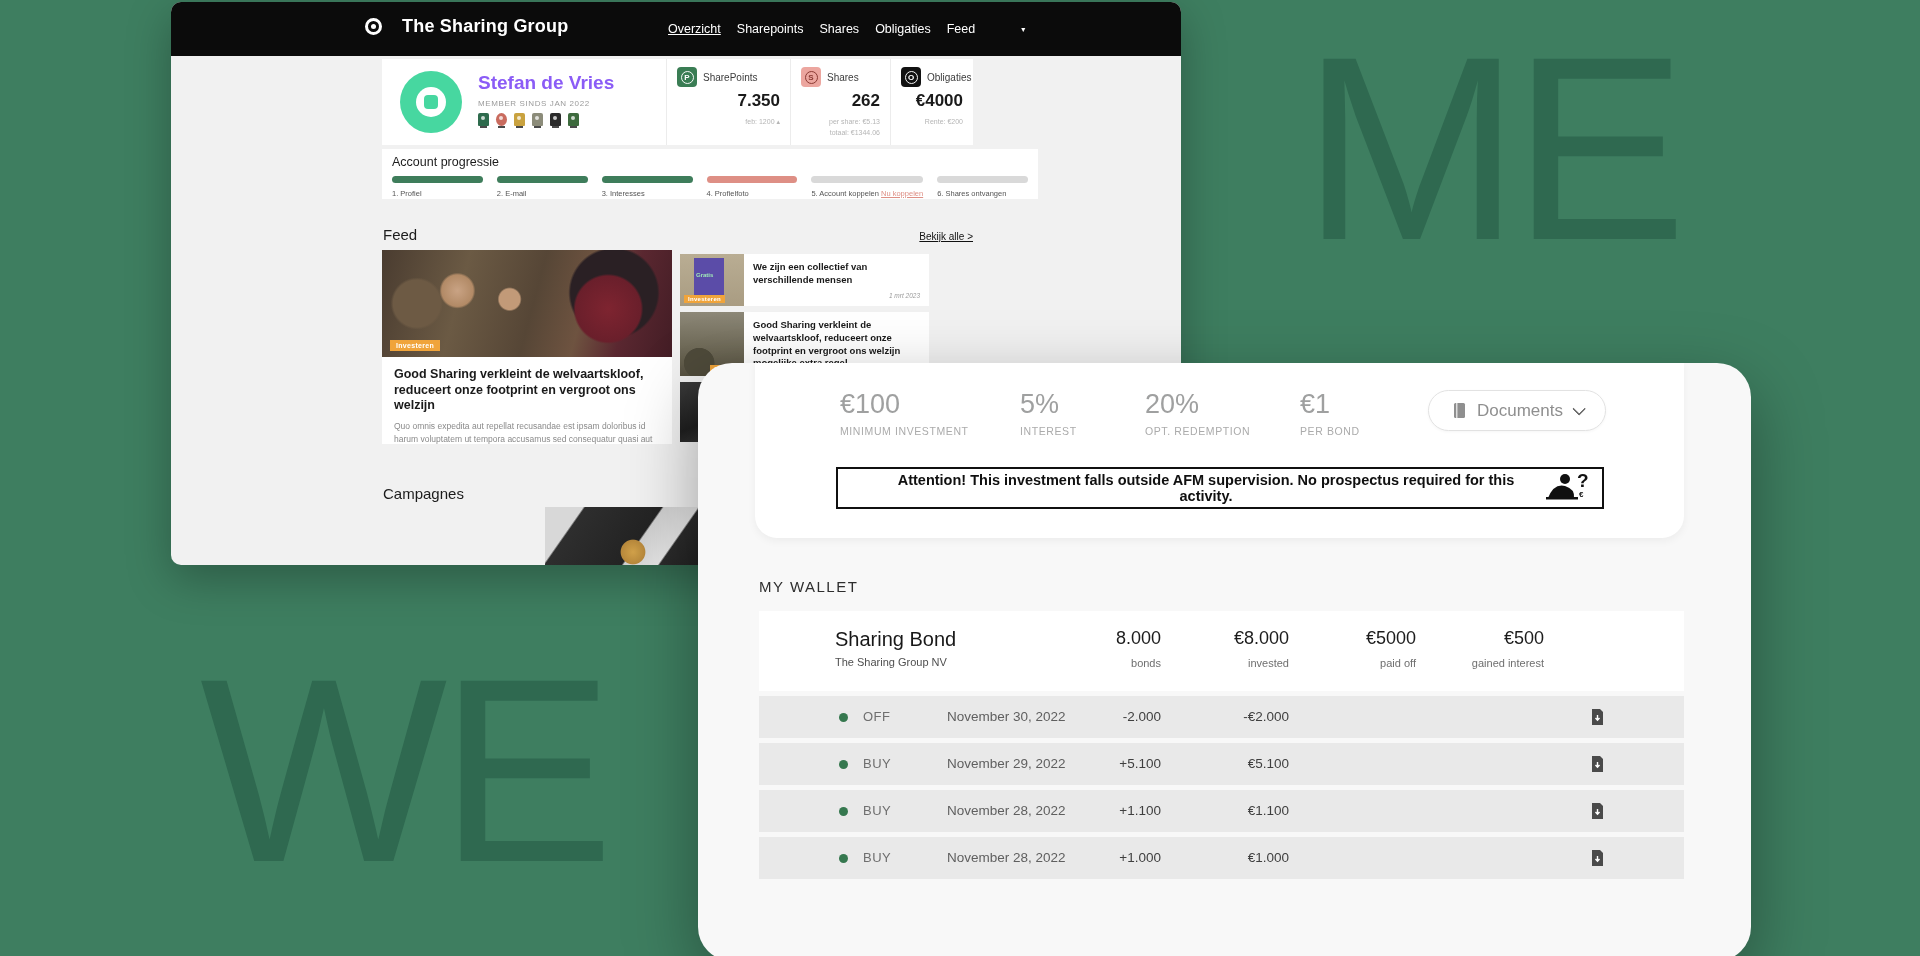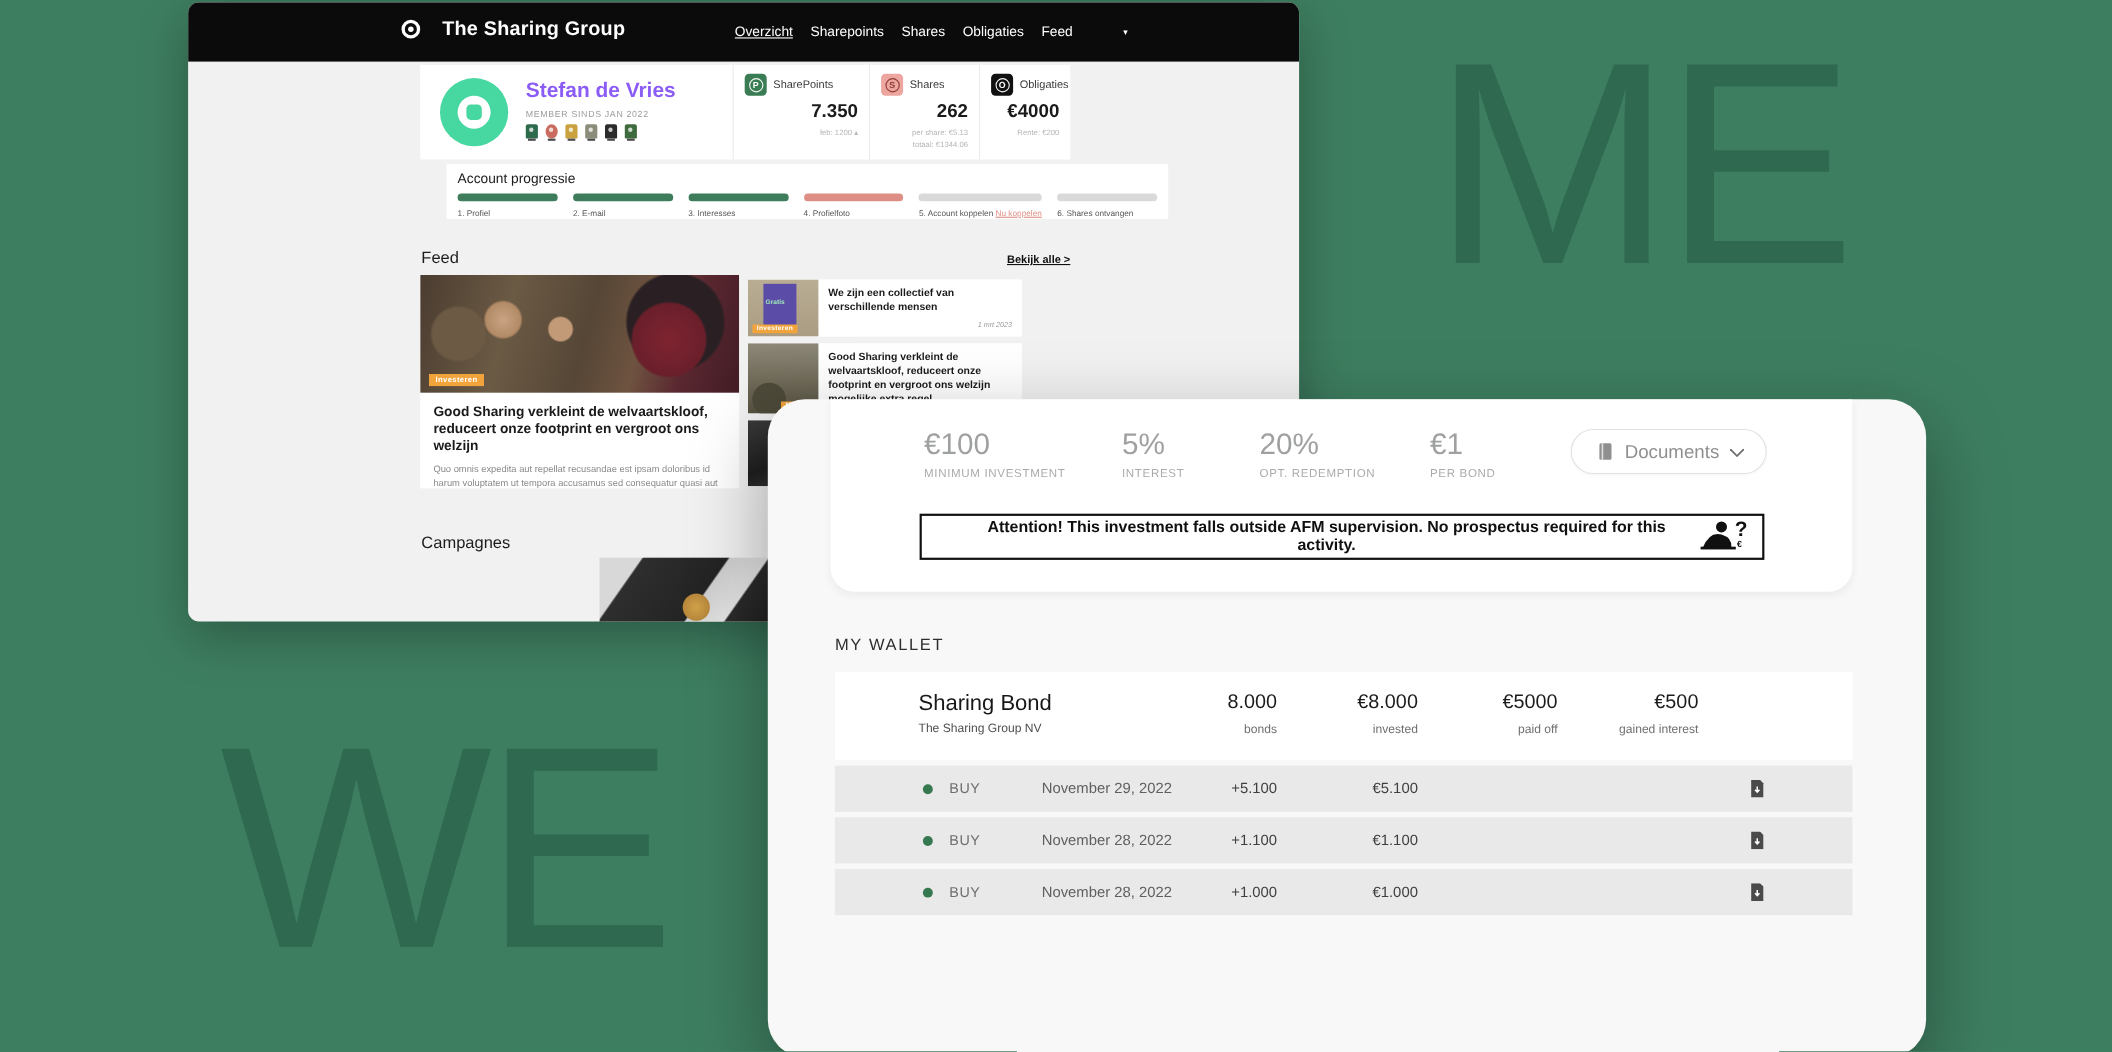--- a/index.html
+++ b/index.html
@@ -44,31 +44,31 @@
   .sb-0{width:124px;} .sb-1{width:100px;} .sb-2{width:83px;}
   .stat-head{display:flex;align-items:center;gap:6px;}
   .stat-icon{width:20px;height:20px;border-radius:4px;display:flex;align-items:center;justify-content:center;flex:0 0 auto;}
   .stat-icon b{width:13px;height:13px;border:1.5px solid rgba(255,255,255,.95);border-radius:50%;
     font-size:8px;font-weight:700;color:#fff;display:flex;align-items:center;justify-content:center;}
   .stat-icon.shares b{border-color:#8B3A33;color:#8B3A33;}
   .stat-label{font-size:10px;color:#3C3C3C;}
   .stat-value{position:absolute;right:10px;top:32px;font-size:17px;font-weight:700;color:#1A1A1A;}
   .stat-caption{position:absolute;right:10px;top:58px;font-size:7px;color:#B5B5B5;text-align:right;line-height:1.5;}
 
-  .progress-card{position:absolute;left:211px;top:147px;width:656px;height:50px;background:#fff;margin-left:24px;}
+  .progress-card{position:absolute;left:211px;top:147px;width:656px;height:50px;background:#fff;}
   .progress-title{position:absolute;left:10px;top:6px;font-size:12.5px;font-weight:500;color:#1C1C1C;}
   .progress-steps{position:absolute;left:10px;right:10px;top:27px;display:flex;gap:14px;}
   .step{flex:1;}
   .bar{height:7px;border-radius:4px;}
   .bar.done{background:#3E7D5B;} .bar.fail{background:#DE8F85;} .bar.todo{background:#D9D9D9;}
   .step-label{font-size:7.5px;color:#555;margin-top:6px;white-space:nowrap;}
   .step-link{color:#DE8F85;text-decoration:underline;cursor:pointer;}
 
   .feed-title{position:absolute;left:212px;top:224px;font-size:15px;color:#1C1C1C;}
-  .feed-seeall{position:absolute;left:680px;top:229px;width:122px;text-align:right;font-size:10px;font-weight:700;
+  .feed-seeall{position:absolute;left:680px;top:229px;width:122px;text-align:right;font-size:10px;font-weight:400;
     color:#111;text-decoration:underline;cursor:pointer;}
 
   .feed-main{position:absolute;left:211px;top:248px;width:290px;height:194px;background:#fff;overflow:hidden;}
   .feed-photo{position:relative;width:100%;height:107px;
     background:
       radial-gradient(circle at 78% 55%, #7E2430 0%, #6a1f2b 14%, rgba(0,0,0,0) 15%),
       radial-gradient(circle at 80% 40%, #2a2024 0%, #2a2024 18%, rgba(0,0,0,0) 19%),
       radial-gradient(circle at 26% 38%, #C9A384 0%, #b28a66 7%, rgba(0,0,0,0) 8%),
       radial-gradient(circle at 44% 46%, #c29a78 0%, #c29a78 6%, rgba(0,0,0,0) 7%),
       radial-gradient(circle at 12% 50%, #6d5a44 0%, #6d5a44 9%, rgba(0,0,0,0) 10%),
@@ -366,20 +366,33 @@
           <div class="l">paid off</div>
         </div>
         <div class="wh-col whc-3">
           <div class="v">€500</div>
           <div class="l">gained interest</div>
         </div>
       </div>
 
       <div class="tx-row">
         <span class="tx-dot"></span>
+        <span class="tx-type">OFF</span>
+        <span class="tx-date">November 30, 2022</span>
+        <span class="tx-amount">-2.000</span>
+        <span class="tx-value">-€2.000</span>
+        <span class="tx-doc">
+          <svg width="13" height="16" viewBox="0 0 13 16">
+              <path d="M1,0 h8 l3,3 v13 h-11 z" fill="#4A4A4A"></path>
+              <path d="M6.5,6 v5 M4.5,9 l2,2.2 2,-2.2" stroke="#fff" stroke-width="1.4" fill="none"></path>
+            </svg>
+        </span>
+      </div>
+      <div class="tx-row">
+        <span class="tx-dot"></span>
         <span class="tx-type">BUY</span>
         <span class="tx-date">November 29, 2022</span>
         <span class="tx-amount">+5.100</span>
         <span class="tx-value">€5.100</span>
         <span class="tx-doc">
           <svg width="13" height="16" viewBox="0 0 13 16">
               <path d="M1,0 h8 l3,3 v13 h-11 z" fill="#4A4A4A"></path>
               <path d="M6.5,6 v5 M4.5,9 l2,2.2 2,-2.2" stroke="#fff" stroke-width="1.4" fill="none"></path>
             </svg>
         </span>

